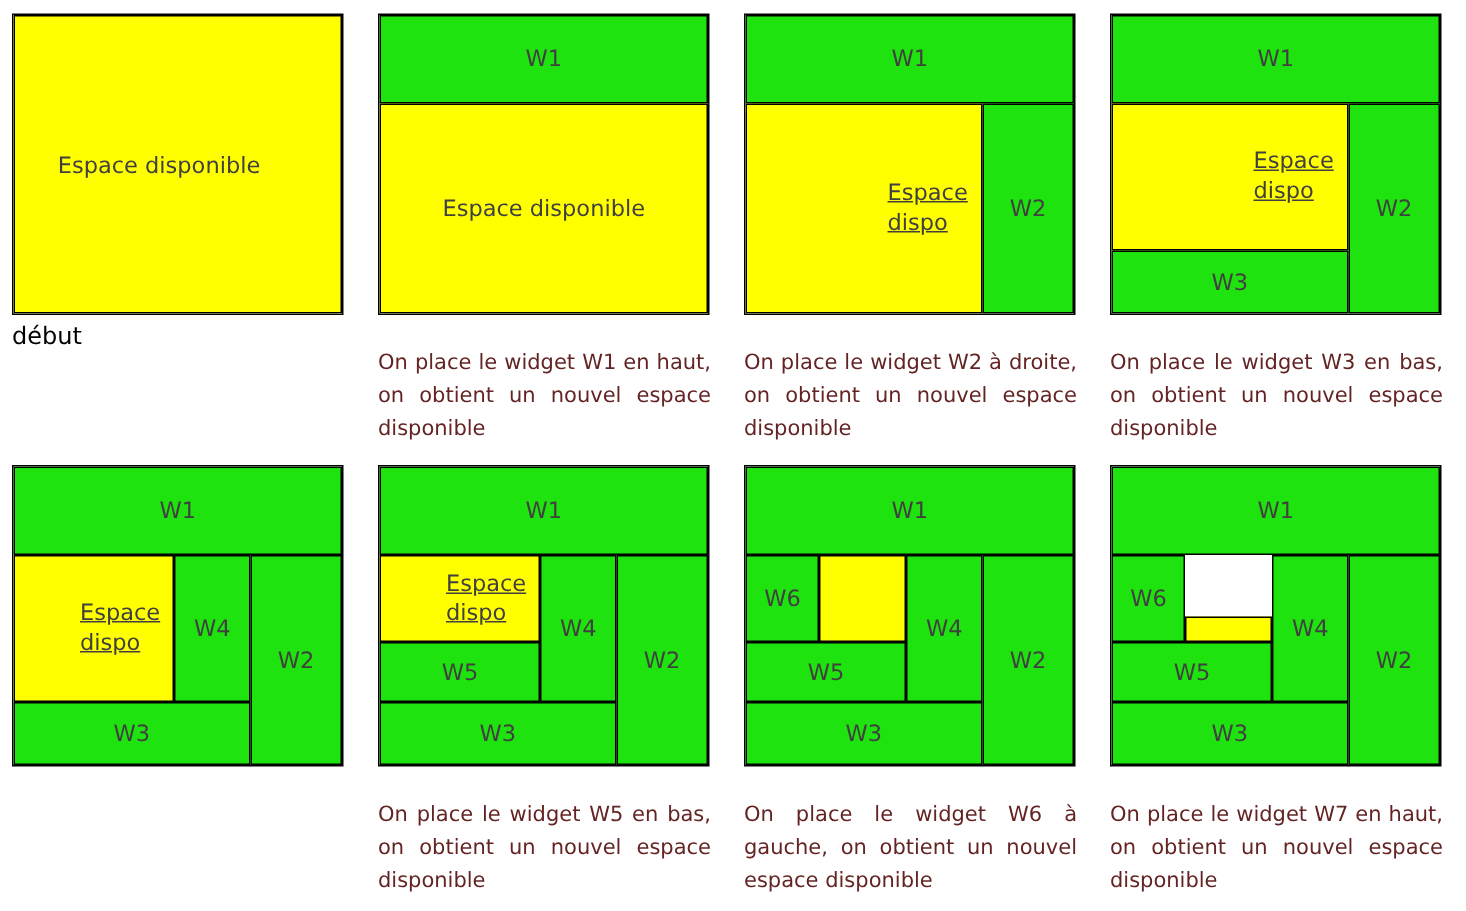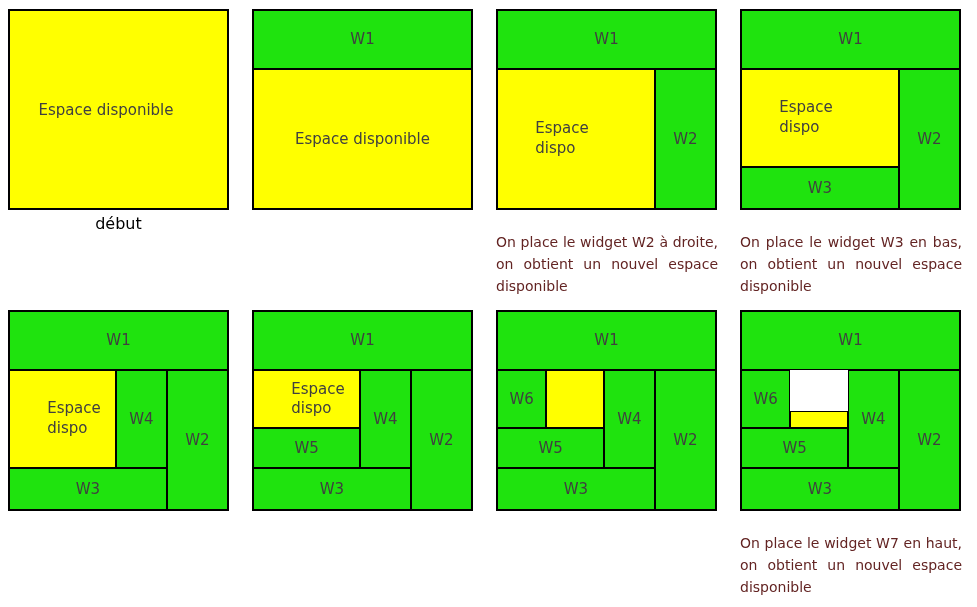--- a/index.html
+++ b/index.html
@@ -17,32 +17,32 @@
     border:1.5px solid #000;box-sizing:border-box;overflow:hidden;
     background:#fff;
   }
   .cell{
     position:absolute;box-sizing:border-box;border:1px solid #000;
     display:flex;align-items:center;justify-content:center;
     font-size:15px;color:#404040;
   }
   .widget{background:var(--widget,#1fe30e);}
   .space{background:var(--space,#ffff00);}
-  .space.leftpad{justify-content:flex-start;padding-left:17%;}
+  .space.leftpad{justify-content:flex-end;padding-left:17%;text-decoration:underline;}
   .space.leftpad .wrapblock{width:62px;line-height:1.3;text-align:left;}
   .space.big{justify-content:flex-start;padding-left:13%;}
 
   .caption{
     margin-top:21px;width:222px;
     text-align:justify;color:var(--caption,#632423);
     font-size:14px;line-height:22px;
   }
   .caption-debut{
     margin-top:4px;width:221px;
-    text-align:center;color:#000;font-size:16px;line-height:20px;
+    text-align:left;color:#000;font-size:16px;line-height:20px;
   }
 </style>
 </head>
 <body>
 
 <div class="panel" id="p1">
   <div class="box">
     <div class="cell space big" style="left:0;top:0;width:100%;height:100%;">
       <span>Espace disponible</span>
     </div>
@@ -52,20 +52,21 @@
 
 <div class="panel" id="p2">
   <div class="box">
     <div class="cell widget" style="left:0;top:0;width:100%;height:29.5%;">
       <span>W1</span>
     </div>
     <div class="cell space" style="left:0;top:29.5%;width:100%;height:70.5%;">
       <span>Espace disponible</span>
     </div>
   </div>
+  <div class="caption">On place le widget W1 en haut, on obtient un nouvel espace disponible</div>
 </div>
 
 <div class="panel" id="p3">
   <div class="box">
     <div class="cell widget" style="left:0;top:0;width:100%;height:29.5%;">
       <span>W1</span>
     </div>
     <div class="cell space leftpad" style="left:0;top:29.5%;width:72%;height:70.5%;">
       <div class="wrapblock">Espace dispo</div>
     </div>
@@ -128,20 +129,21 @@
     <div class="cell widget" style="left:49%;top:29.5%;width:23%;height:49.5%;">
       <span>W4</span>
     </div>
     <div class="cell widget" style="left:0;top:79%;width:72%;height:21%;">
       <span>W3</span>
     </div>
     <div class="cell widget" style="left:72%;top:29.5%;width:28%;height:70.5%;">
       <span>W2</span>
     </div>
   </div>
+  <div class="caption">On place le widget W5 en bas, on obtient un nouvel espace disponible</div>
 </div>
 
 <div class="panel" id="p7">
   <div class="box">
     <div class="cell widget" style="left:0;top:0;width:100%;height:29.5%;">
       <span>W1</span>
     </div>
     <div class="cell widget" style="left:0;top:29.5%;width:22.5%;height:29.5%;">
       <span>W6</span>
     </div>
@@ -152,20 +154,21 @@
     <div class="cell widget" style="left:49%;top:29.5%;width:23%;height:49.5%;">
       <span>W4</span>
     </div>
     <div class="cell widget" style="left:0;top:79%;width:72%;height:21%;">
       <span>W3</span>
     </div>
     <div class="cell widget" style="left:72%;top:29.5%;width:28%;height:70.5%;">
       <span>W2</span>
     </div>
   </div>
+  <div class="caption">On place le widget W6 à gauche, on obtient un nouvel espace disponible</div>
 </div>
 
 <div class="panel" id="p8">
   <div class="box">
     <div class="cell widget" style="left:0;top:0;width:100%;height:29.5%;">
       <span>W1</span>
     </div>
     <div class="cell widget" style="left:0;top:29.5%;width:22.5%;height:29.5%;">
       <span>W6</span>
     </div>

